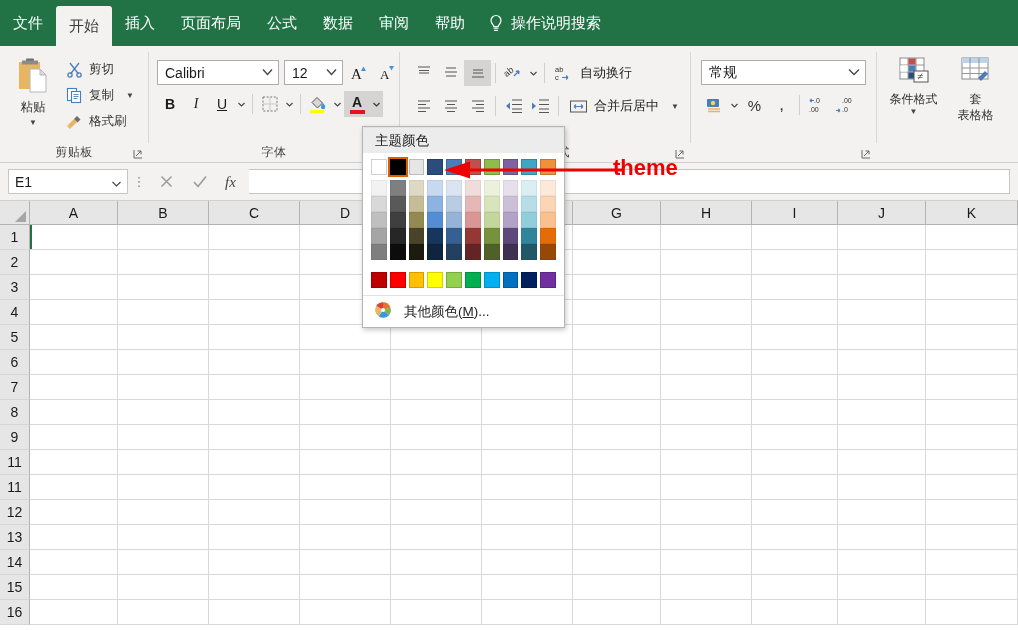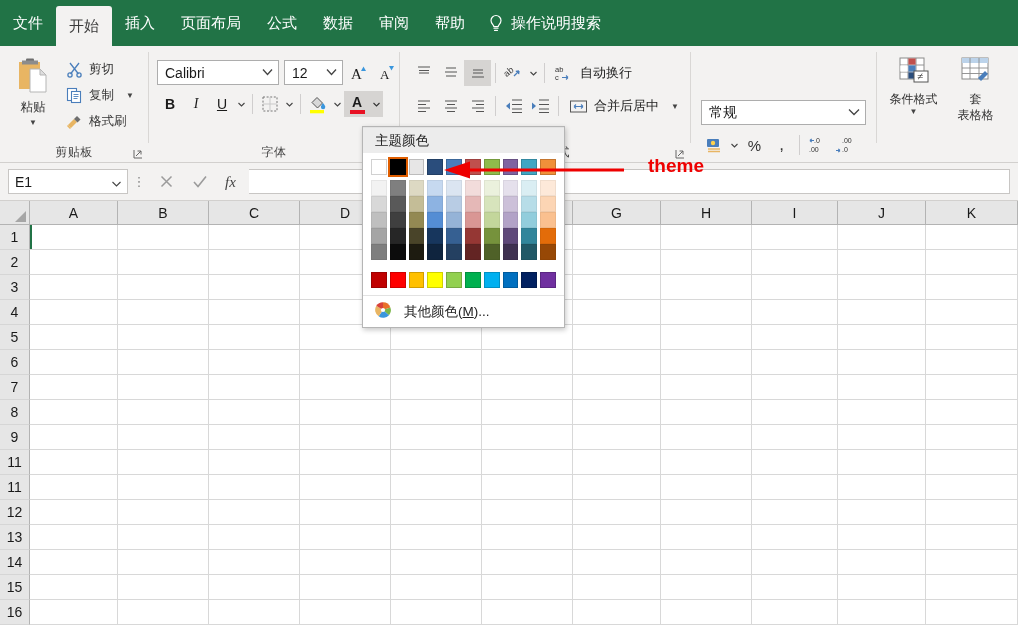--- a/index.html
+++ b/index.html
@@ -97,21 +97,21 @@
 
   
   .g-align { width:290px; padding-left:10px; }
   .alignrow { display:flex; align-items:center; padding-top:10px; gap:0; }
   .alignrow.r2 { padding-top:7px; }
   .abtn { width:27px; height:26px; display:flex; align-items:center; justify-content:center; cursor:default; }
   .abtn.sel { background:#d6d4d2; }
   .wide-cmd { display:flex; align-items:center; gap:6px; font-size:13px; color:#222; padding-left:6px; cursor:default; white-space:nowrap;}
 
   
-  .g-num { width:185px; padding-left:10px;margin-top:40px; }
+  .g-num { width:185px; padding-left:10px; }
   .numcombo { width:165px; height:25px; margin-top:10px; }
   .numrow2 { display:flex; align-items:center; padding-top:7px; }
 
   
   .g-styles { width:130px; padding-left:6px; display:flex; }
   .big-btn {
     width:62px; display:flex; flex-direction:column; align-items:center;
     padding-top:6px; cursor:default;
   }
   .big-btn .lbl { font-size:12px; color:#333; text-align:center; line-height:14px; margin-top:2px;}
@@ -191,22 +191,22 @@
   .sw-top { margin-bottom:5px; }
   .sw-sel { outline:2px solid #e05e00; outline-offset:0px; }
   .cp-std { padding:5px 8px 7px 8px; background:#fff; }
   .cp-more {
     display:flex; align-items:center; gap:12px; height:32px; padding:0 11px;
     border-top:1px solid #e2e2e2; background:#fff; cursor:default;
   }
   .cp-more .txt { font-size:13.5px; color:#222; }
   .cp-more u { text-decoration:underline; }
   .anno-text {
-    position:absolute; left:648px; top:155px; color:#ee0000;
-    font-size:19px; font-weight:bold; font-family:"Liberation Sans",sans-serif;
+    position:absolute; left:613px; top:155px; color:#ee0000;
+    font-size:22px; font-weight:bold; font-family:"Liberation Sans",sans-serif;
     z-index:80;
   }
   .anno-arrow { position:absolute; left:436px; top:158px; z-index:80; }
 </style>
 </head>
 <body>
 
 <div class="tabbar">
   <div class="tab">文件</div>
   <div class="tab active">开始</div>

